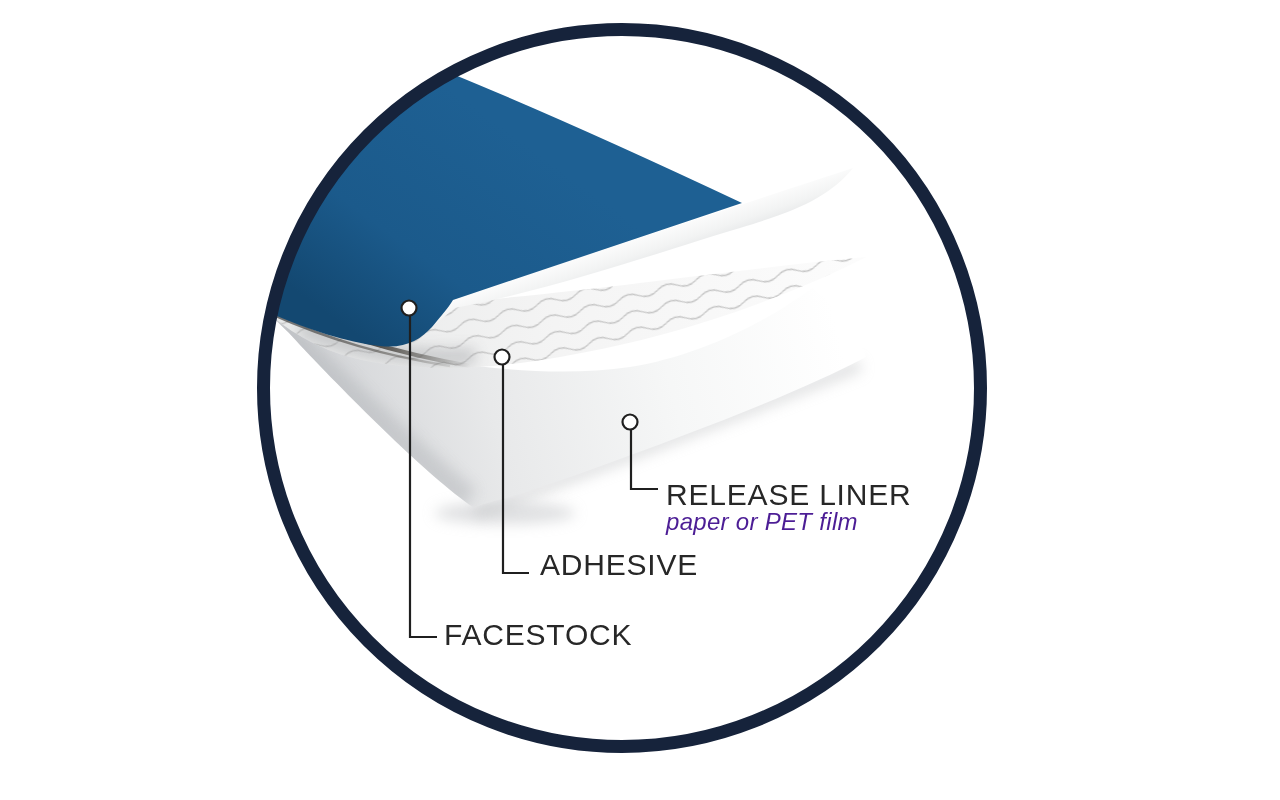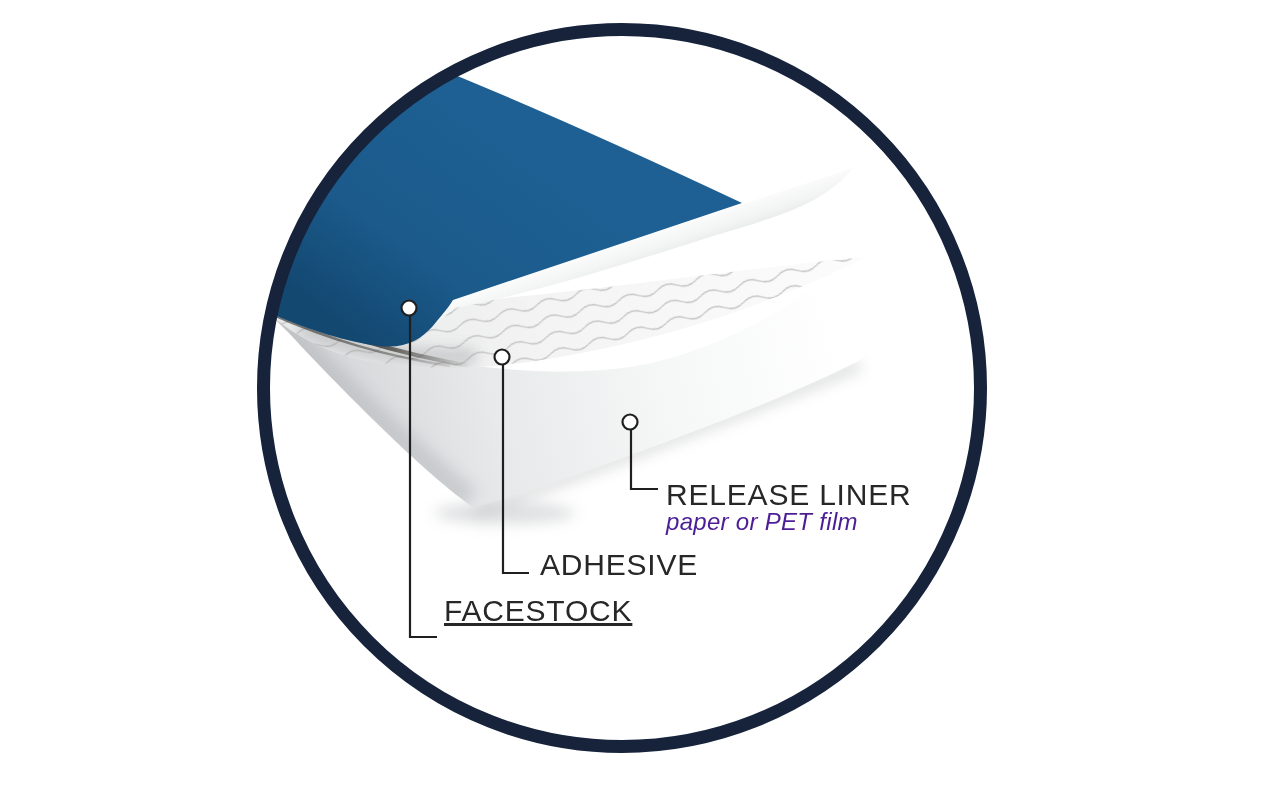--- a/index.html
+++ b/index.html
@@ -25,21 +25,21 @@
   }
   .callout-label .sub{
     font-size:24px;
     font-style:italic;
     font-weight:400;
     letter-spacing:0.3px;
     color:#4c1d95;
   }
   .lbl-release{left:666px;top:480px;}
   .lbl-adhesive{left:540px;top:550px;}
-  .lbl-facestock{left:444px;top:596px;text-decoration:underline;}
+  .lbl-facestock{left:444px;top:620px;}
 </style>
 </head>
 <body>
 
 <div class="stage">
 
   <svg width="1280" height="800" viewBox="0 0 1280 800">
     <defs>
       <linearGradient id="gradBlue" gradientUnits="userSpaceOnUse" x1="520" y1="140" x2="370" y2="345">
         <stop offset="0" stop-color="#1E6093"></stop>

